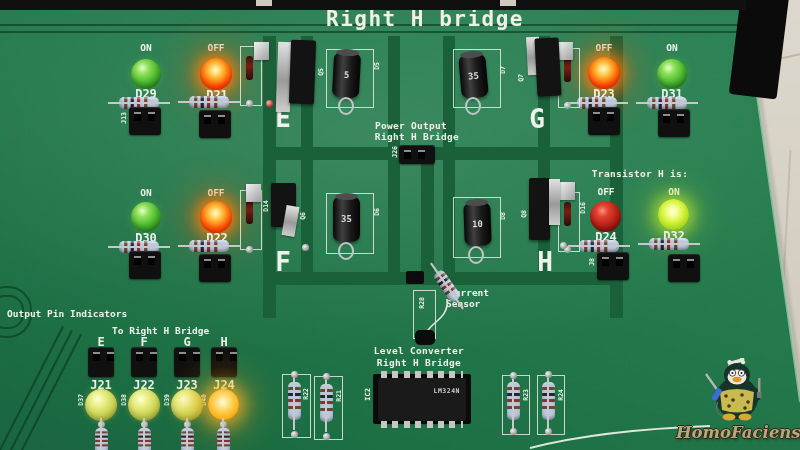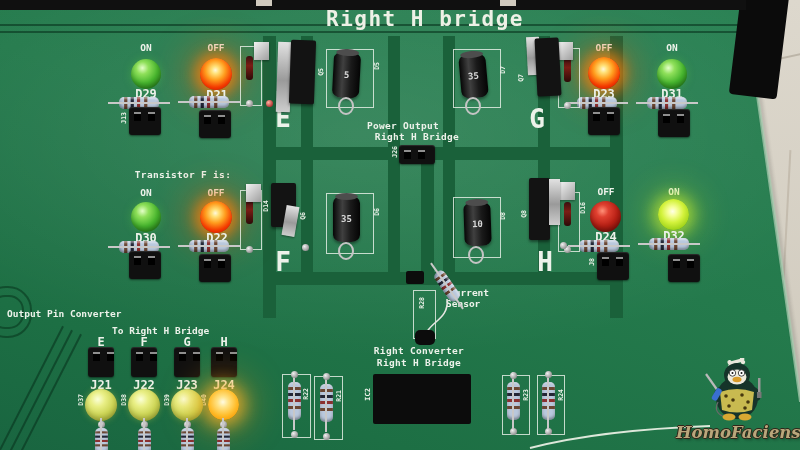--- a/index.html
+++ b/index.html
@@ -115,33 +115,33 @@
   <div class="led lr-on" style="left:588px;top:57px;width:32px;height:32px"></div>
   <div class="led lg" style="left:657px;top:59px;width:30px;height:30px"></div>
   <div class="t rf" style="left:584px;top:88px;width:40px">D23</div>
   <div class="t rf" style="left:652px;top:88px;width:40px">D31</div>
   <div class="res-h" style="left:577px;top:97px"></div>
   <div class="res-h" style="left:647px;top:97px"></div>
   <div class="jumper" style="left:588px;top:107px"></div>
   <div class="jumper" style="left:658px;top:109px"></div>
   <div class="t big" style="left:522px;top:105px;width:30px">G</div>
 
-  <div class="t tt" style="left:108px;top:170px;width:150px">Transistor F is:</div>
   <div class="t st" style="left:126px;top:188px;width:40px">ON</div>
   <div class="t st" style="left:196px;top:188px;width:40px">OFF</div>
   <div class="led lg" style="left:131px;top:202px;width:30px;height:30px"></div>
   <div class="led lr-on" style="left:200px;top:201px;width:32px;height:32px"></div>
   <div class="t rf" style="left:126px;top:232px;width:40px">D30</div>
   <div class="t rf" style="left:197px;top:232px;width:40px">D22</div>
   <div class="res-h" style="left:119px;top:241px"></div>
   <div class="res-h" style="left:189px;top:240px"></div>
   <div class="jumper" style="left:129px;top:251px"></div>
   <div class="jumper" style="left:199px;top:254px"></div>
   <div class="t big" style="left:268px;top:248px;width:30px">F</div>
 
+  <div class="t tt" style="left:565px;top:169px;width:150px">Transistor H is:</div>
   <div class="t st" style="left:586px;top:187px;width:40px">OFF</div>
   <div class="t st" style="left:654px;top:187px;width:40px">ON</div>
   <div class="led lr-off" style="left:590px;top:201px;width:31px;height:31px"></div>
   <div class="led lgy-on" style="left:658px;top:199px;width:31px;height:31px"></div>
   <div class="t rf" style="left:586px;top:231px;width:40px">D24</div>
   <div class="t rf" style="left:654px;top:230px;width:40px">D32</div>
   <div class="res-h" style="left:579px;top:240px"></div>
   <div class="res-h" style="left:649px;top:238px"></div>
   <div class="jumper" style="left:597px;top:252px"></div>
   <div class="jumper" style="left:668px;top:254px"></div>
@@ -209,39 +209,42 @@
   <div class="t vt" style="left:500px;top:212px">D8</div>
 
   <div class="pad" style="left:246px;top:100px"></div>
   <div class="pad padr" style="left:266px;top:100px"></div>
   <div class="pad" style="left:564px;top:102px"></div>
   <div class="pad" style="left:246px;top:246px"></div>
   <div class="pad" style="left:564px;top:246px"></div>
   <div class="pad" style="left:302px;top:244px"></div>
   <div class="pad" style="left:560px;top:242px"></div>
 
-  <div class="t tt" style="left:338px;top:121px;width:130px">Power Output</div>
+  <div class="t tt" style="left:346px;top:121px;width:130px">Power Output</div>
   <div class="t tt" style="left:352px;top:132px;width:130px">Right H Bridge</div>
   <div class="jumper" style="left:399px;top:145px;width:36px;height:19px"></div>
   <div class="t vt" style="left:392px;top:146px">J26</div>
 
   <div class="blk" style="left:406px;top:271px;width:18px;height:13px"></div>
   <div class="wbox" style="left:413px;top:290px;width:21px;height:47px"></div>
   <div class="t vt" style="left:419px;top:297px">R28</div>
   <div class="t lft" style="left:449px;top:288px">Current</div>
   <div class="t lft" style="left:446px;top:299px">Sensor</div>
   <div class="res-h" style="left:430px;top:280px;width:34px;transform:rotate(55deg)"></div>
   <svg style="position:absolute;left:410px;top:295px" width="50" height="55">
       <path d="M37,4 C40,26 14,28 16,44" stroke="#e6e6e2" stroke-width="1.6" fill="none"></path>
     </svg>
   <div class="blk" style="left:415px;top:330px;width:20px;height:15px;border-radius:5px"></div>
 
-  <div class="t tt" style="left:344px;top:346px;width:150px">Right Converter</div>
+  <div class="t tt" style="left:344px;top:346px;width:150px">Level Converter</div>
   <div class="t tt" style="left:344px;top:358px;width:150px">Right H Bridge</div>
   <div class="blk" style="left:373px;top:374px;width:98px;height:50px"></div>
+  <div class="dip" style="left:378px;top:378px;width:88px;height:43px">
+    <span class="icmark">LM324N</span>
+  </div>
   <div class="t vt" style="left:365px;top:388px;font-size:7px">IC2</div>
 
   <div class="wbox" style="left:282px;top:374px;width:27px;height:62px"></div>
   <div class="res-v" style="left:288px;top:382px"></div>
   <div class="pad" style="left:291px;top:371px"></div>
   <div class="pad" style="left:291px;top:431px"></div>
   <div class="t vt" style="left:303px;top:388px">R22</div>
   <div class="wbox" style="left:314px;top:376px;width:27px;height:62px"></div>
   <div class="res-v" style="left:320px;top:384px"></div>
   <div class="pad" style="left:323px;top:373px"></div>
@@ -251,21 +254,21 @@
   <div class="res-v" style="left:507px;top:382px"></div>
   <div class="pad" style="left:510px;top:372px"></div>
   <div class="pad" style="left:510px;top:428px"></div>
   <div class="t vt" style="left:523px;top:389px">R23</div>
   <div class="wbox" style="left:537px;top:375px;width:26px;height:58px"></div>
   <div class="res-v" style="left:542px;top:382px"></div>
   <div class="pad" style="left:545px;top:371px"></div>
   <div class="pad" style="left:545px;top:428px"></div>
   <div class="t vt" style="left:558px;top:389px">R24</div>
 
-  <div class="t lft" style="left:7px;top:309px">Output Pin Converter</div>
+  <div class="t lft" style="left:7px;top:309px">Output Pin Indicators</div>
   <div class="t lft" style="left:112px;top:326px">To Right H Bridge</div>
 
   <div class="t st" style="left:86px;top:336px;width:30px;font-size:12px">E</div>
   <div class="t st" style="left:129px;top:336px;width:30px;font-size:12px">F</div>
   <div class="t st" style="left:172px;top:336px;width:30px;font-size:12px">G</div>
   <div class="t st" style="left:209px;top:336px;width:30px;font-size:12px">H</div>
 
   <div class="jumper" style="left:88px;top:347px;width:26px;height:30px"></div>
   <div class="jumper" style="left:131px;top:347px;width:26px;height:30px"></div>
   <div class="jumper" style="left:174px;top:347px;width:26px;height:30px"></div>

